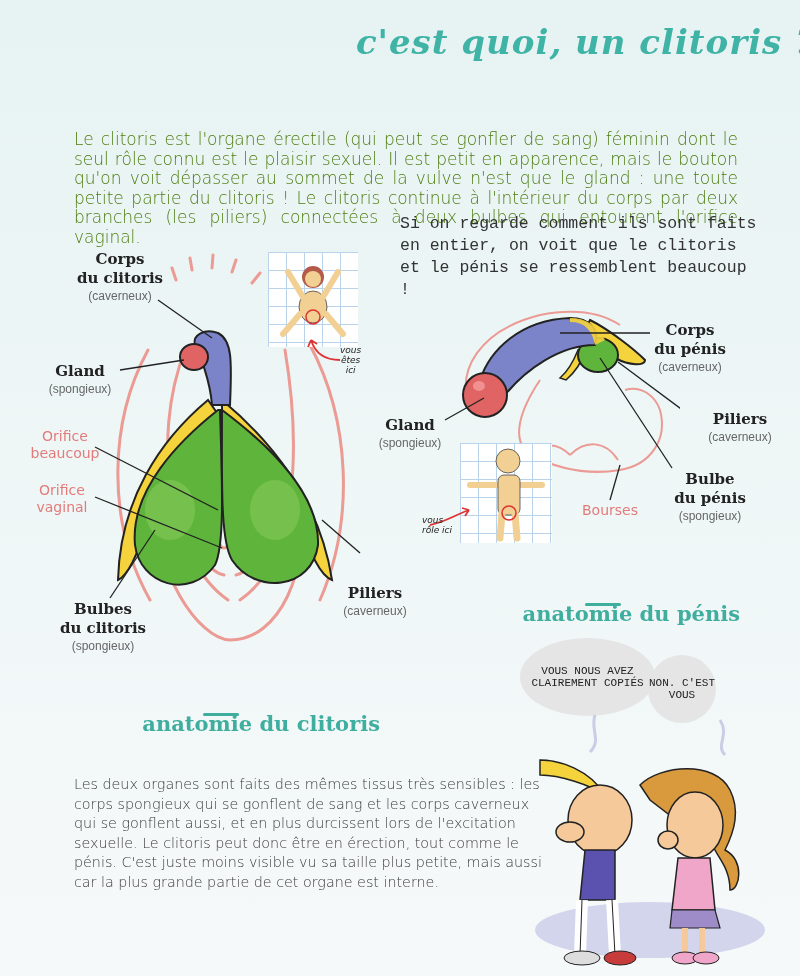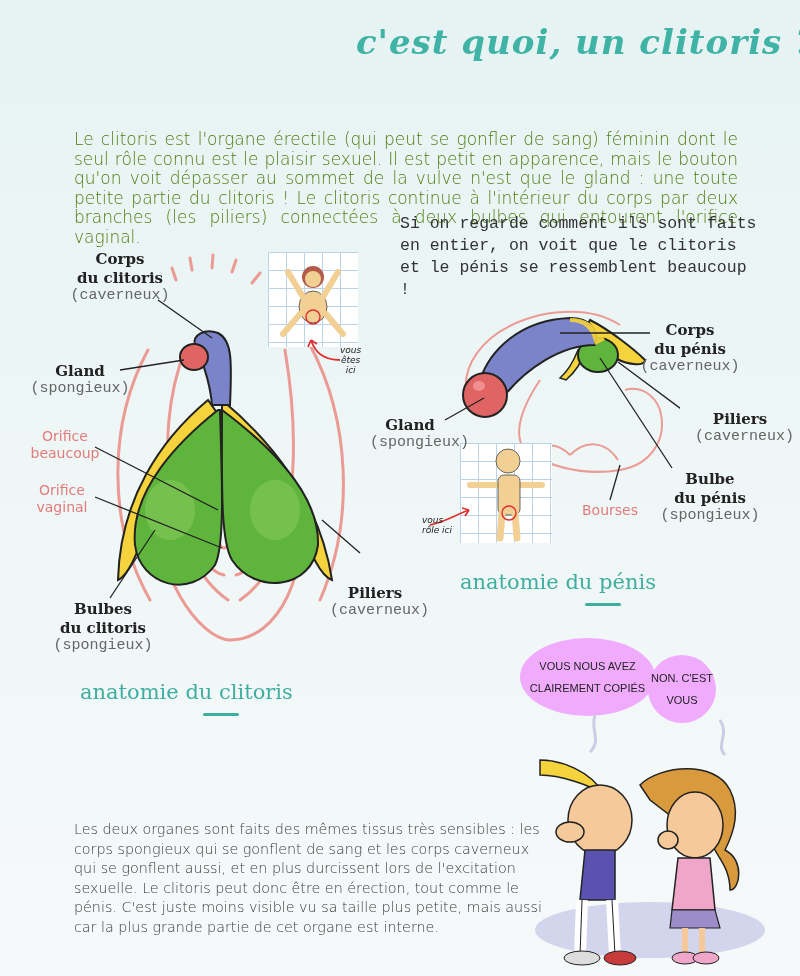--- a/index.html
+++ b/index.html
@@ -18,34 +18,34 @@
   .intro {
     left: 74px; top: 102px; width: 664px;
     font-size: 17px; line-height: 19.5px; color: #4d7c0f;
     text-align: justify; font-weight: 300; margin-top: 28px;
   }
   .compare {
     left: 400px; top: 213px; width: 360px;
     font-size: 16.5px; line-height: 22px; color: #333; font-family: Liberation Mono, monospace;
   }
   .lbl { text-align: center; font-family: "DejaVu Serif", serif; font-weight: bold; font-size: 15px; color: #222; line-height: 19px; }
-  .sub { font-family: Liberation Mono, monospace; font-weight: normal; font-size: 15px; color: #666; line-height: 16px; }
+  .sub { font-family: Liberation Sans, sans-serif; font-weight: normal; font-size: 12px; color: #666; line-height: 16px; }
   .pink { font-family: "DejaVu Sans", sans-serif; font-size: 14px; color: #e47b7b; line-height: 17px; text-align: center; }
   .section-title {
-    font-family: "DejaVu Serif", serif; font-weight: normal; font-size: 21px; color: #3fae9f; text-align: left;
+    font-family: "DejaVu Serif", serif; font-weight: bold; font-size: 21px; color: #3fae9f; text-align: right; margin-top: 31px;
   }
   .underline { height: 3px; background: #3fae9f; border-radius: 2px; }
   .bottom-text {
-    left: 74px; top: 820px; width: 470px;
+    left: 74px; top: 775px; width: 470px;
     font-size: 14.3px; line-height: 19.5px; color: #3a3a3a; font-weight: 300;
   }
   .bubble {
-    background: #f0abfc; border-radius: 50%;
+    background: #e5e5e5; border-radius: 50%;
     display: flex; align-items: center; justify-content: center; text-align: center;
-    font-family: Liberation Sans, sans-serif; font-size: 11px; line-height: 22px; color: #222;
+    font-family: Liberation Mono, monospace; font-size: 11px; line-height: 12px; color: #222;
     text-transform: uppercase;
   }
   .hand { font-family: "DejaVu Sans", sans-serif; font-size: 9px; line-height: 10px; color: #222; font-style: italic; }
 </style>
 </head>
 <body>
 
 <div class="abs title">c'est quoi, un clitoris ?</div>
 
 <div class="abs intro">Le clitoris est l'organe érectile (qui peut se gonfler de sang) féminin dont le seul rôle connu est le plaisir sexuel. Il est petit en apparence, mais le bouton qu'on voit dépasser au sommet de la vulve n'est que le gland : une toute petite partie du clitoris ! Le clitoris continue à l'intérieur du corps par deux branches (les piliers) connectées à deux bulbes qui entourent l'orifice vaginal.</div>

